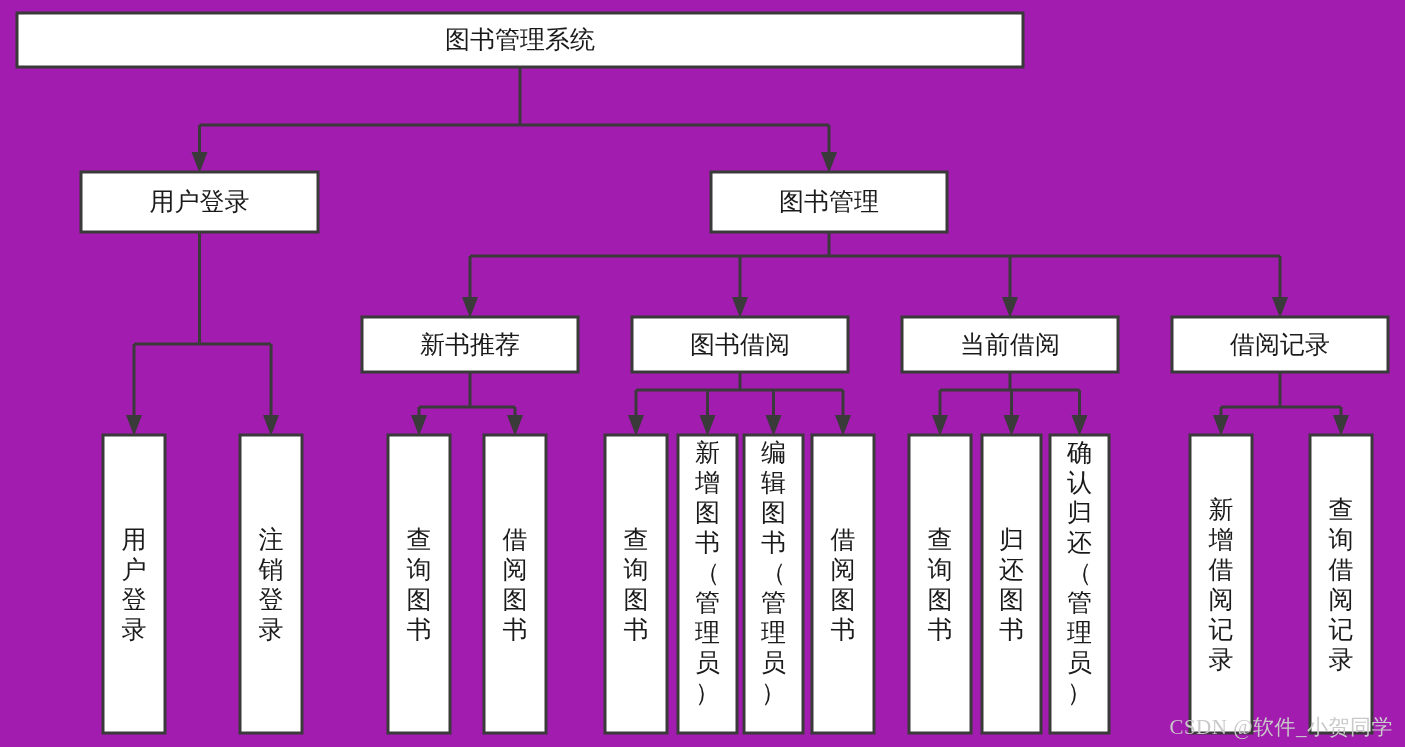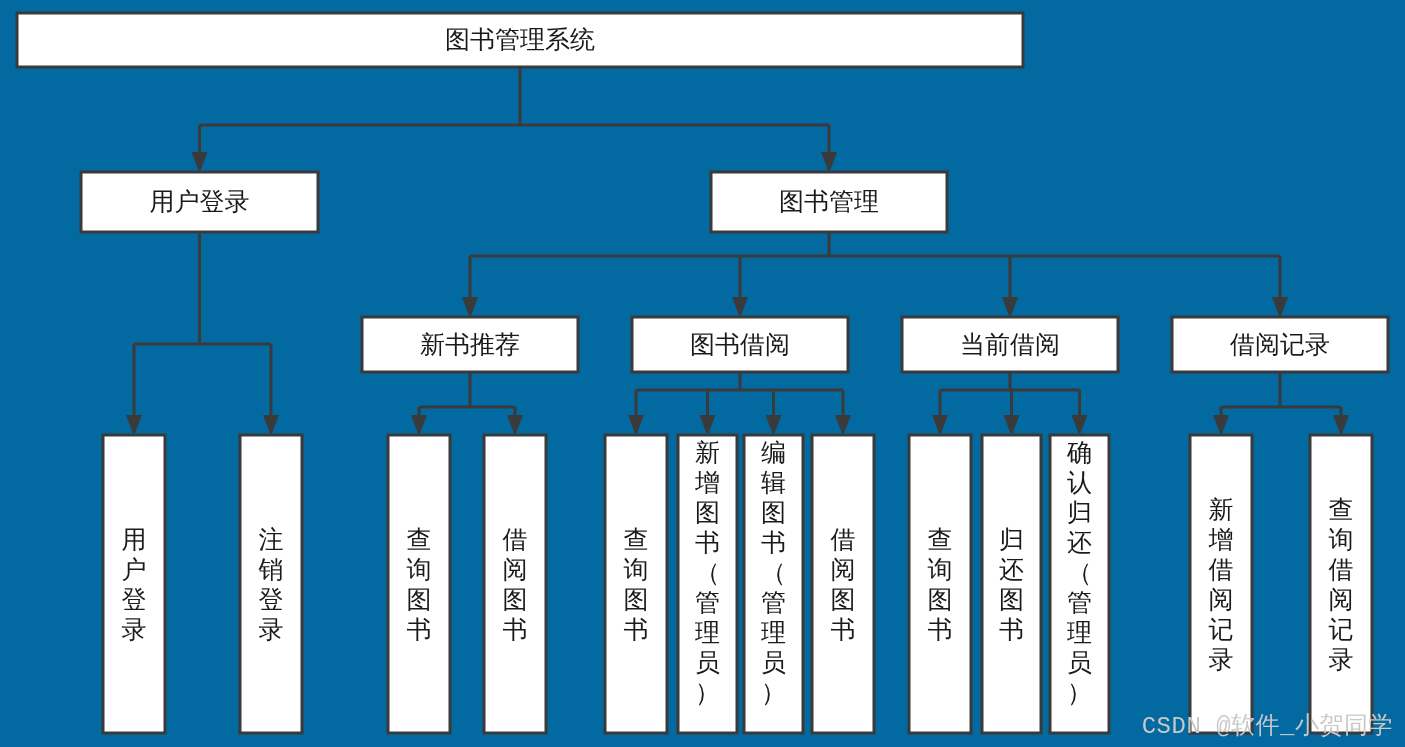--- a/index.html
+++ b/index.html
@@ -8,21 +8,21 @@
     padding: 0;
     background: #ffffff;
   }
   body {
     font-family: "DejaVu Sans", "Liberation Sans", sans-serif;
   }
   #diagram-root {
     position: relative;
     width: 1405px;
     height: 747px;
-    background: #0369a1;
+    background: #a21caf;
     overflow: hidden;
   }
   svg.diagram-canvas {
     position: absolute;
     top: 0;
     left: 0;
     width: 1405px;
     height: 747px;
   }
   .node-box {
@@ -50,22 +50,22 @@
   .node-label-v {
     font-family: "DejaVu Sans", "Liberation Sans", sans-serif;
     font-size: 25px;
     fill: #1a1a1a;
     text-anchor: middle;
   }
   .watermark-text {
     position: absolute;
     right: 12px;
     bottom: 6px;
-    font-family: Liberation Mono, monospace;
-    font-size: 24px;
+    font-family: Liberation Serif, serif;
+    font-size: 21px;
     color: #c9c9c9;
     white-space: nowrap;
     letter-spacing: 0.5px;
     pointer-events: none;
     text-align: right;
   }
 </style>
 </head>
 <body>
 

